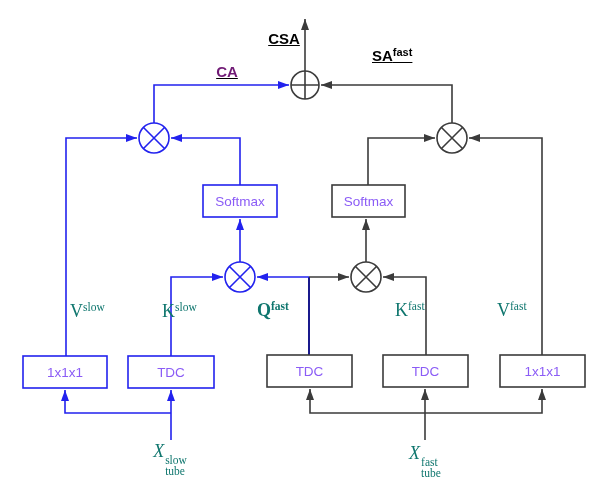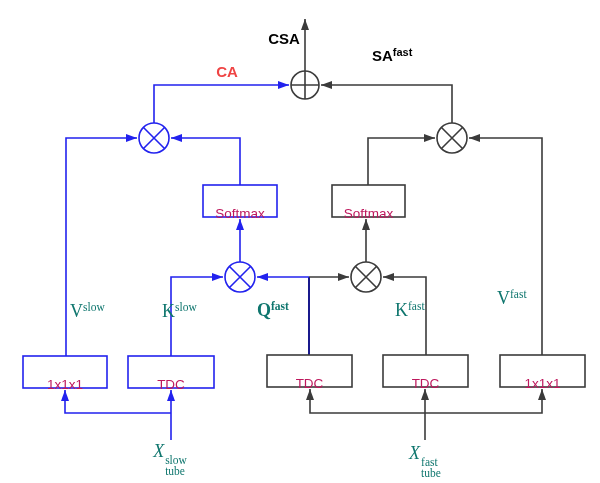--- a/index.html
+++ b/index.html
@@ -1,21 +1,21 @@
 <!DOCTYPE html>
 <html><head>
 <meta charset="utf-8">
 <style>
   html,body{margin:0;padding:0;background:#fff;}
   #stage{position:relative;width:600px;height:483px;background:#fff;overflow:hidden;
          font-family:"Liberation Sans",sans-serif;}
   #wires{position:absolute;left:0;top:0;}
-  .boxlabel{position:absolute;color:#be185d;font-size:13.5px;display:flex;
-            align-items:center;justify-content:center;margin-top:12px;}
-  .toplabel{position:absolute;font-weight:bold;font-size:15px;color:#000;white-space:nowrap;}
+  .boxlabel{position:absolute;color:#8b5cf6;font-size:13.5px;display:flex;
+            align-items:center;justify-content:center;}
+  .toplabel{position:absolute;font-weight:bold;font-size:15px;color:#000;white-space:nowrap;text-decoration:underline;}
   .centered{transform:translateX(-50%);}
   .siglabel{position:absolute;font-family:"Liberation Serif",serif;font-size:18px;
             color:#0f766e;white-space:nowrap;}
   .suptxt{font-size:11.5px;vertical-align:6px;font-family:"Liberation Serif",serif;}
   .supb{font-size:11px;vertical-align:5px;}
   .xbase{font-style:italic;}
   .stack{display:inline-flex;flex-direction:column;vertical-align:-7px;
          font-size:11.5px;line-height:11px;margin-left:1px;}
 </style>
 </head>
@@ -92,39 +92,39 @@
   <div class="boxlabel" style="left:203px;top:185px;width:74px;height:32px;">Softmax</div>
   <div class="boxlabel" style="left:332px;top:185px;width:73px;height:32px;">Softmax</div>
   <div class="boxlabel" style="left:23px;top:356px;width:84px;height:32px;">1x1x1</div>
   <div class="boxlabel" style="left:128px;top:356px;width:86px;height:32px;">TDC</div>
   <div class="boxlabel" style="left:267px;top:355px;width:85px;height:32px;">TDC</div>
   <div class="boxlabel" style="left:383px;top:355px;width:85px;height:32px;">TDC</div>
   <div class="boxlabel" style="left:500px;top:355px;width:85px;height:32px;">1x1x1</div>
 
   <div class="toplabel centered" style="left:284px;top:30px;">CSA</div>
   <div class="toplabel centered" style="left:227px;top:63px;">
-    <span style="color:#ef4444;">CA</span>
+    <span style="color:#701a75;">CA</span>
   </div>
   <div class="toplabel" style="left:372px;top:46px;">
     <span>SA</span><span class="supb">fast</span>
   </div>
 
   <div class="siglabel" style="left:70px;top:301px;">
     <span>V</span><span class="suptxt">slow</span>
   </div>
   <div class="siglabel" style="left:162px;top:301px;">
     <span>K</span><span class="suptxt">slow</span>
   </div>
   <div class="siglabel" style="left:257px;top:300px;font-weight:bold;">
     <span>Q</span><span class="suptxt">fast</span>
   </div>
   <div class="siglabel" style="left:395px;top:300px;">
     <span>K</span><span class="suptxt">fast</span>
   </div>
-  <div class="siglabel" style="left:497px;top:288px;">
+  <div class="siglabel" style="left:497px;top:300px;">
     <span>V</span><span class="suptxt">fast</span>
   </div>
 
   <div class="siglabel centered" style="left:170px;top:441px;">
     <span class="xbase">X</span><span class="stack">
         <span>slow</span>
         <span>tube</span>
       </span>
   </div>
   <div class="siglabel centered" style="left:425px;top:443px;">

